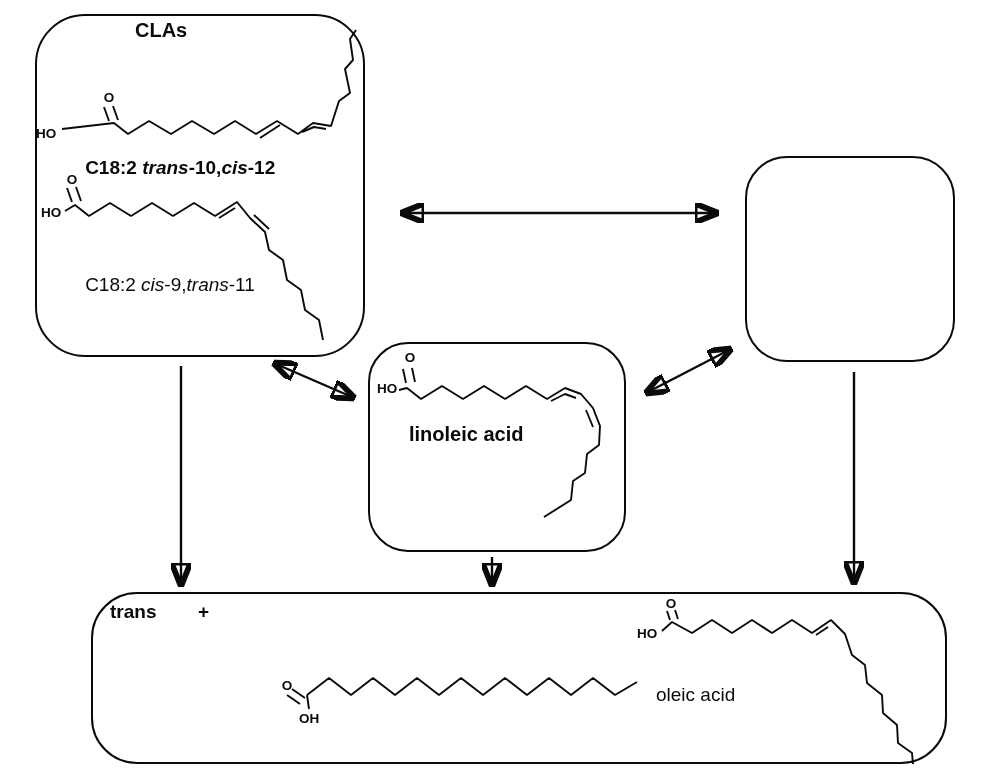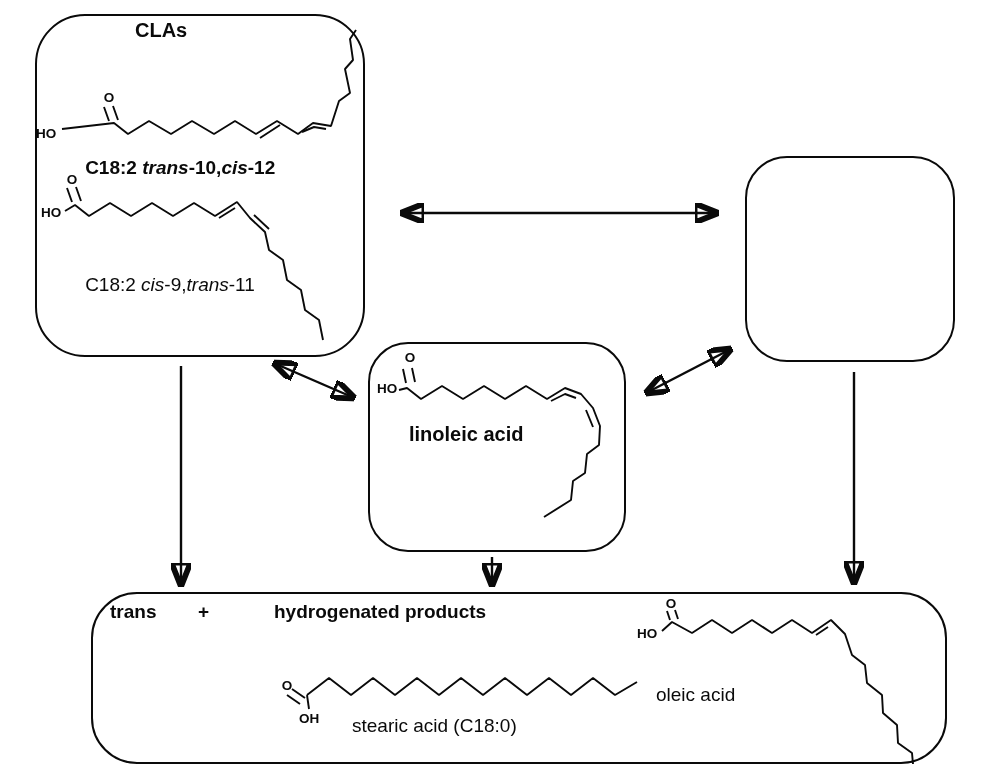--- a/index.html
+++ b/index.html
@@ -45,23 +45,21 @@
   </div>
 
   <div class="lbl bold" style="left:772px;top:212px;line-height:24px;">
   </div>
 
   <div class="lbl bold t20" style="left:409px;top:422px;">linoleic acid</div>
 
 
   <div class="lbl bold" style="left:110px;top:601px;">trans</div>
   <div class="lbl bold" style="left:198px;top:601px;">+</div>
-  <div class="lbl bold" style="left:274px;top:601px;">hydrogenated products</div>
 
-  <div class="lbl" style="left:352px;top:715px;">stearic acid (C18:0)</div>
 
   <div class="lbl" style="left:656px;top:684px;">oleic acid</div>
 
   <svg class="struct" style="left:34px;top:22px;" width="322" height="124" viewBox="0 0 322 124">
     <text x="75" y="80" text-anchor="middle">O</text>
     <text x="2" y="116">HO</text>
     <path d="M70,85 L75,99 M79,84 L84,98"></path>
     <path d="M28,107 L80,101 L94,112 L115,99 L137,112 L158,99 L180,112 L201,99 L222,112 L243,99 L264,112 L279,101 L297,104 L305,79 L316,71 L311,47 L319,38 L316,17 L322,8"></path>
     <path d="M226,116 L246,103"></path>
     <path d="M268,110 L280,105 L292,107"></path>

